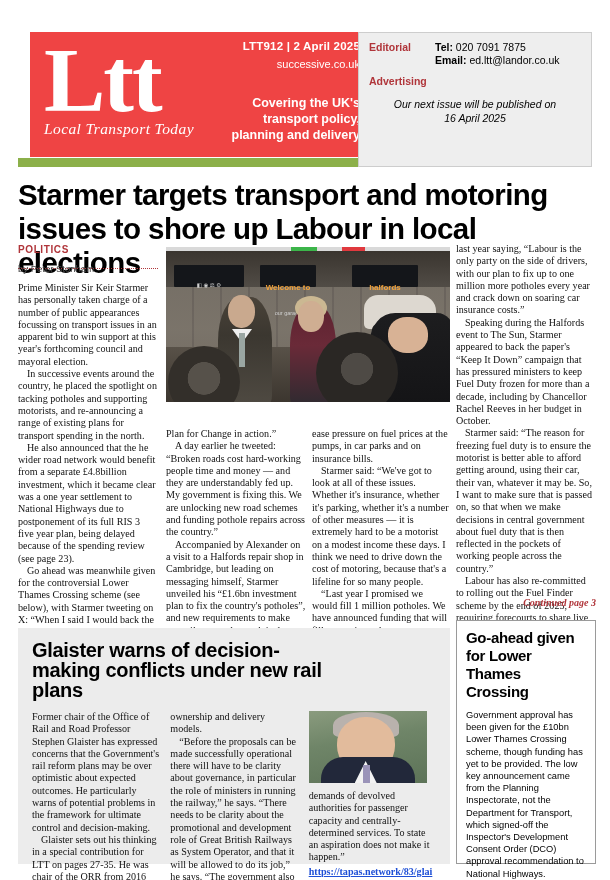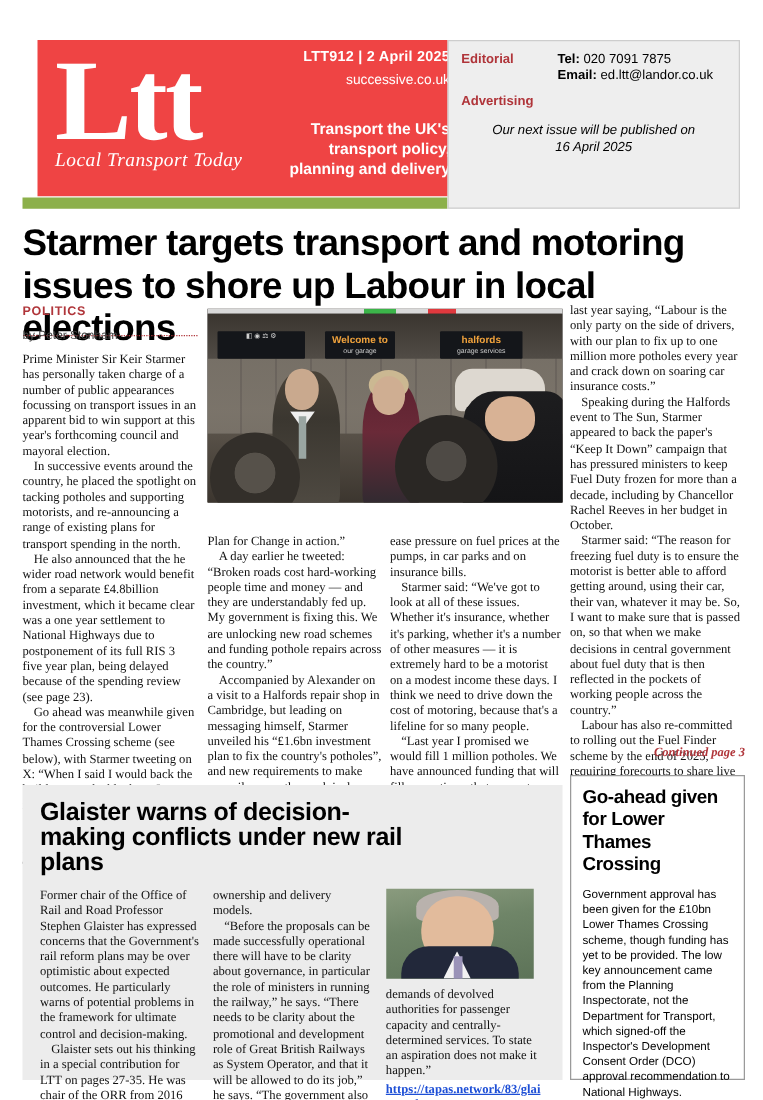--- a/index.html
+++ b/index.html
@@ -103,21 +103,20 @@
     width: 234px;
     height: 135px;
     background: #eeeeee;
     border: 1px solid #cdcdcd;
     box-sizing: border-box;
     padding: 8px 10px 0 10px;
   }
   .crow {
     display: flex;
     margin-bottom: 8px;
-    gap: 11px;
   }
   .clabel {
     color: #b0353a;
     font-weight: bold;
     font-size: 10.5px;
     width: 66px;
     flex: 0 0 66px;
     line-height: 13px;
   }
   .cval {
@@ -217,21 +216,21 @@
   .ph-bg {
     position: absolute; left:0; top:4px; width:100%; height:151px;
     background: linear-gradient(180deg,#3a352f 0%,#55504a 28%,#6b655d 52%,#423c35 80%,#2b2621 100%);
   }
   .ph-banner {
     position: absolute; height: 22px; background: #14161a; top: 14px;
     border-radius: 1px;
   }
   .ph-banner span {
     color:#f0a23c; font-size:8px; font-weight:bold; display:block;
-    text-align:center; line-height:11px; padding-top:1px;
+    text-align:center; line-height:11px; padding-top:17px;
   }
   .ph-banner span.small { color:#cfcfcf; font-size:5.5px; font-weight:normal; line-height:6px;}
   .ph-b1 { left: 8px; width: 70px; }
   .ph-b2 { left: 94px; width: 56px; }
   .ph-b3 { left: 186px; width: 66px; }
   .ph-wall {
     position:absolute; left:0; top:36px; width:100%; height:60px;
     background: repeating-linear-gradient(90deg,#7d766c 0px,#7d766c 26px,#6e6760 26px,#6e6760 28px);
     opacity:.85;
   }
@@ -357,21 +356,21 @@
   <div class="masthead">
     <div class="logo-wrap">
       <div class="logo-ltt">Ltt</div>
       <div class="logo-sub">Local Transport Today</div>
     </div>
     <div class="mast-issue">
       <div class="issue-line">LTT912 | 2 April 2025</div>
       <div class="issue-url">successive.co.uk</div>
     </div>
     <div class="mast-tag">
-      <div>Transport the UK's</div>
+      <div>Covering the UK's</div>
       <div>transport policy,</div>
       <div>planning and delivery</div>
     </div>
   </div>
   <div class="greenbar"></div>
 
   <div class="contactbox">
     <div class="crow">
       <div class="clabel">Editorial</div>
       <div class="cval">

